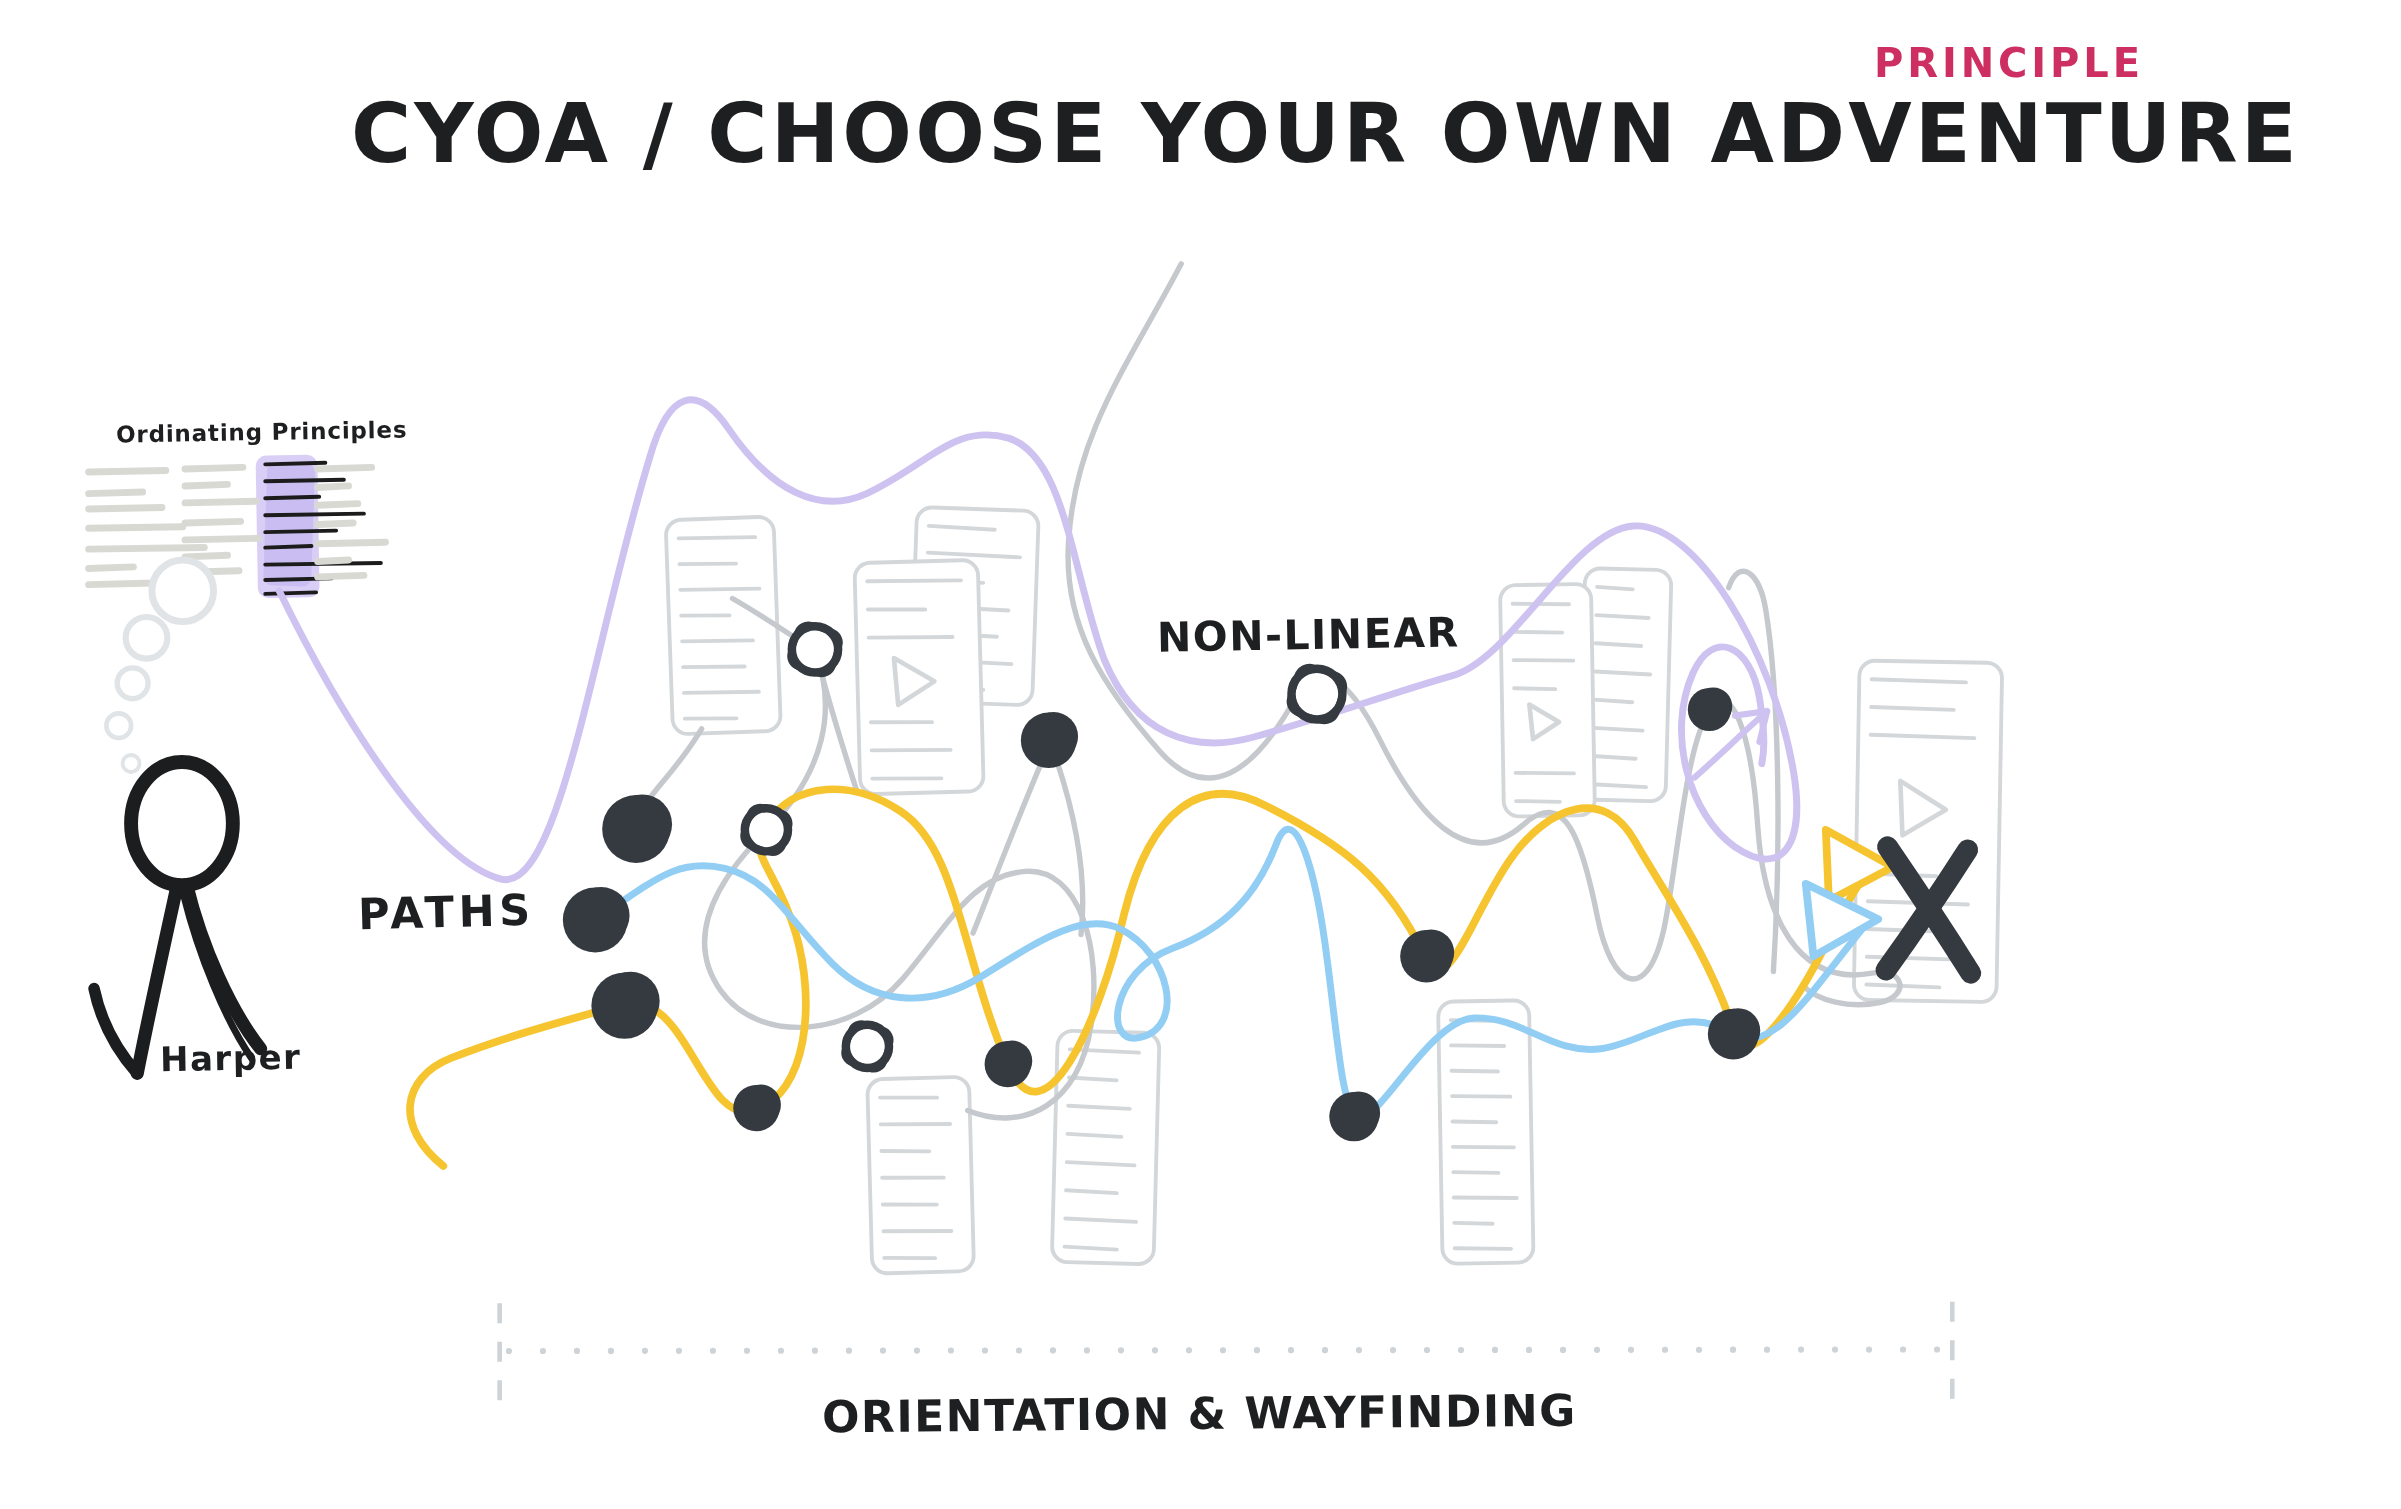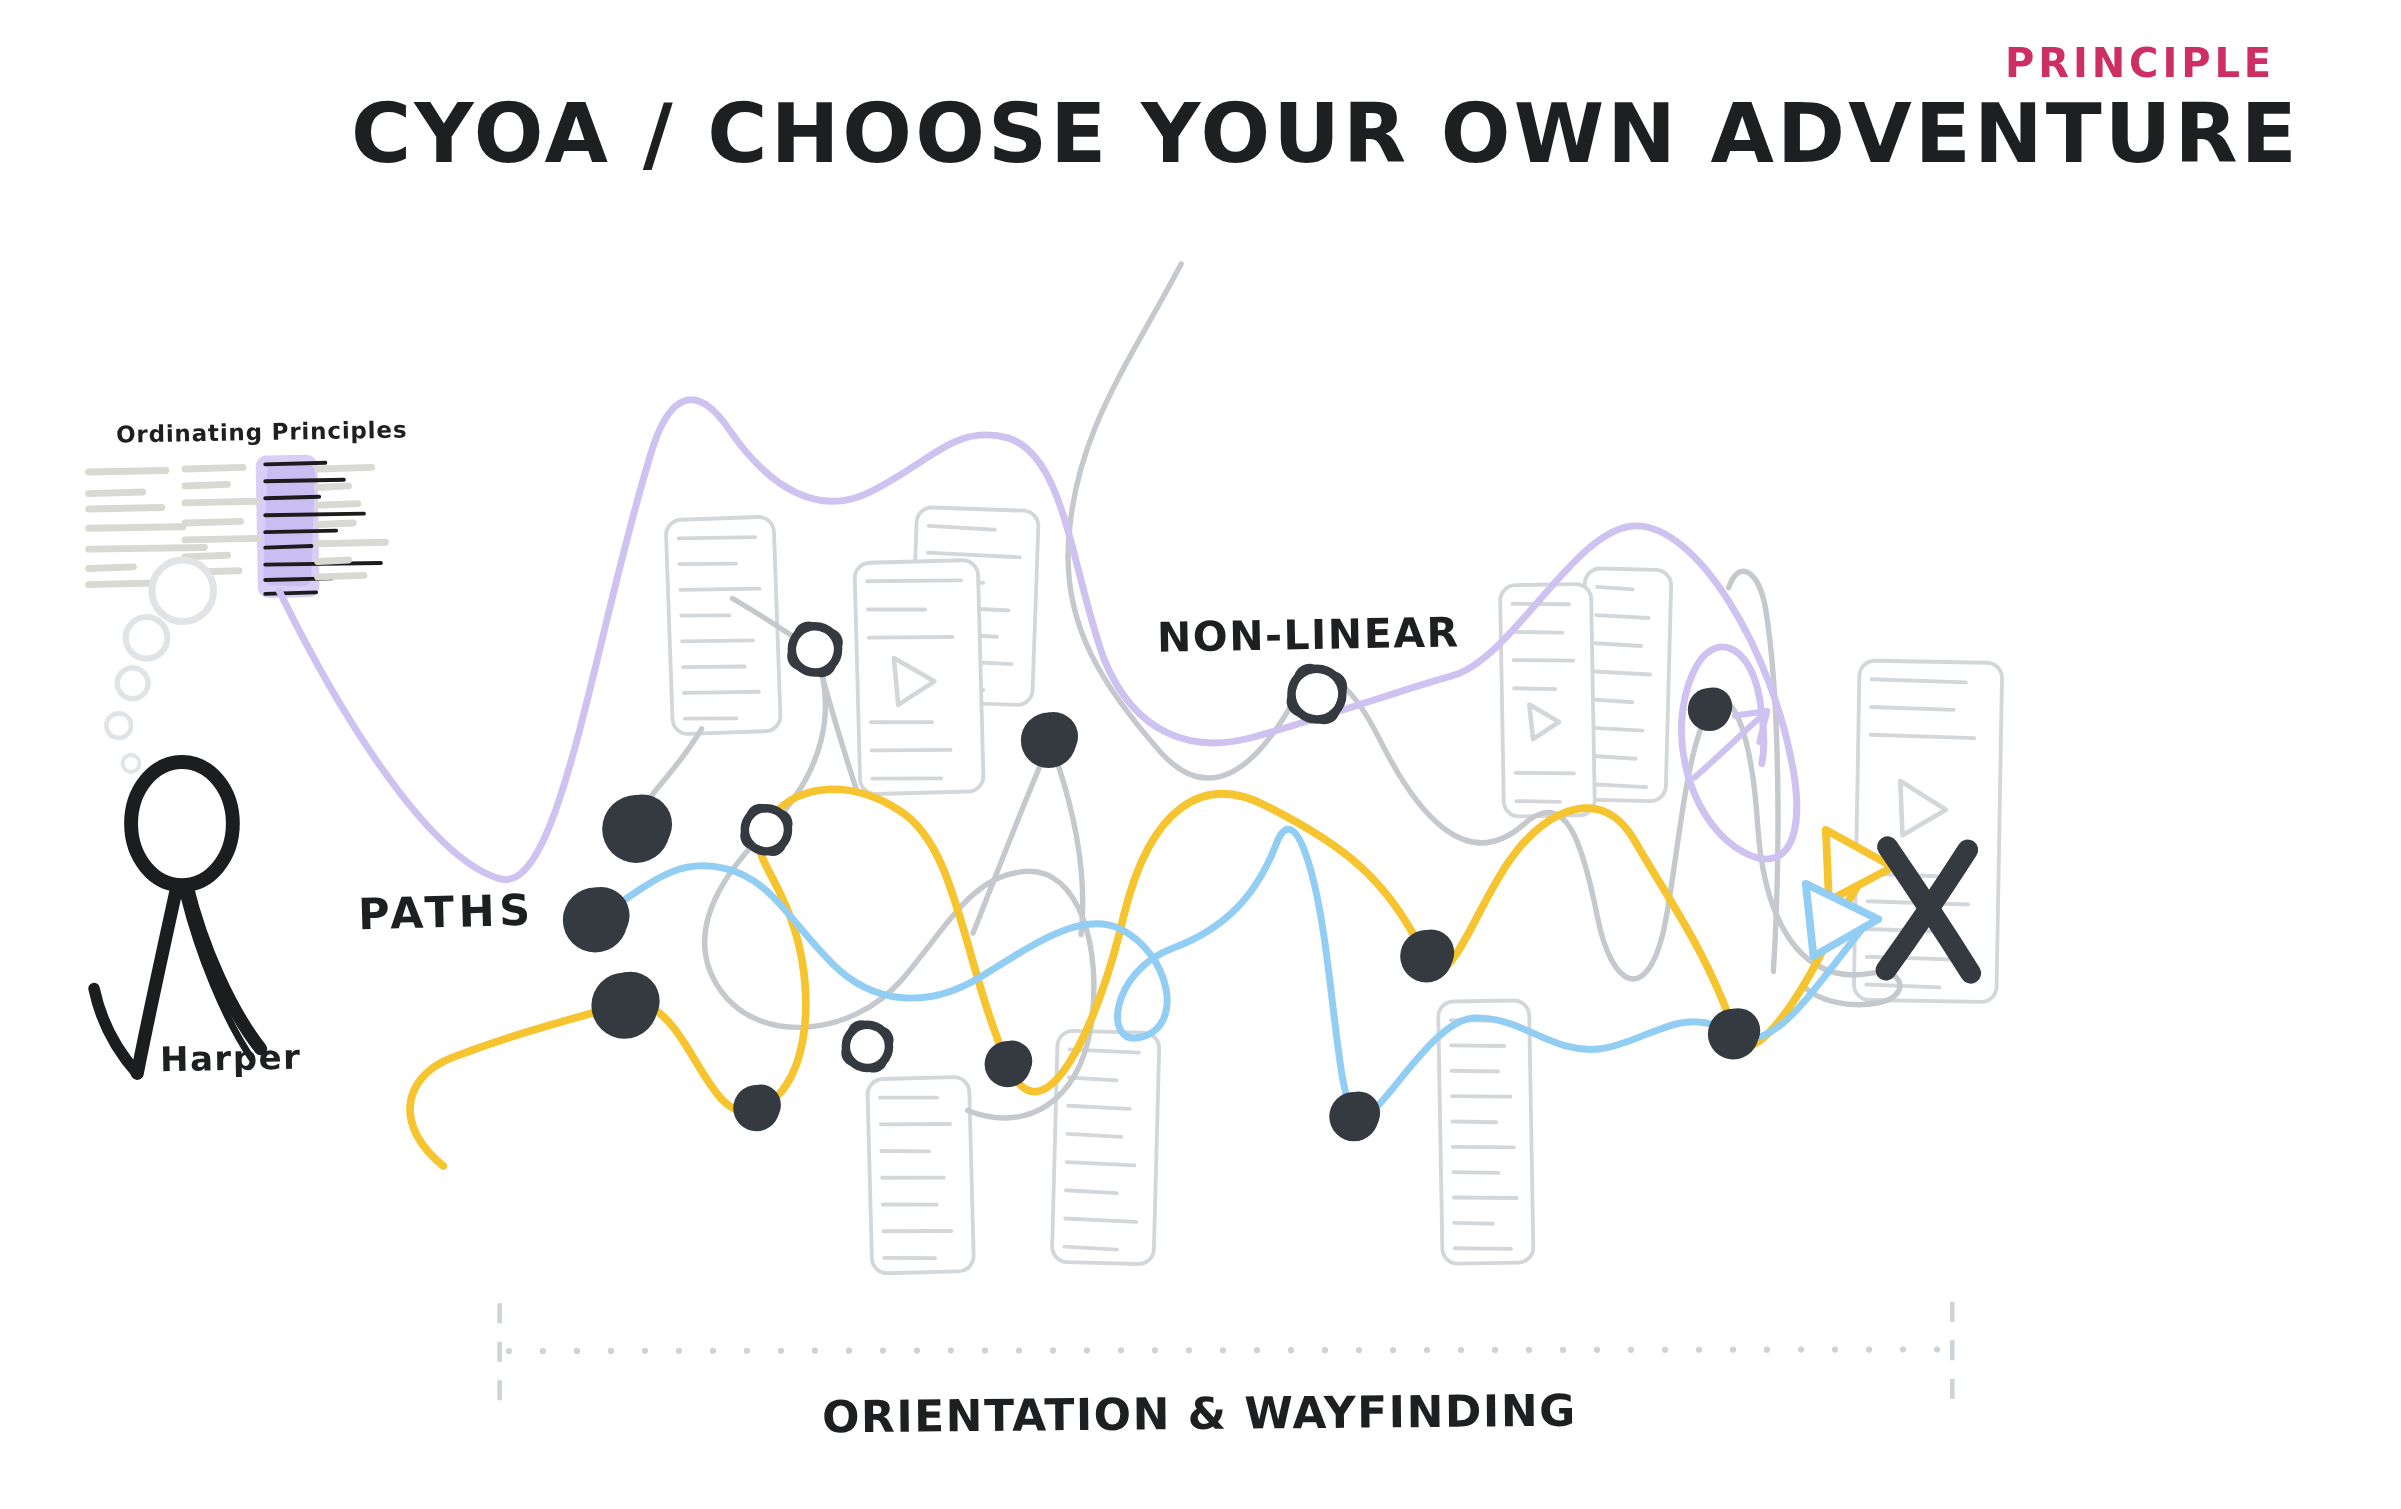--- a/index.html
+++ b/index.html
@@ -1,21 +1,21 @@
 <!DOCTYPE html>
 <html style="font-size:12.3px"><head>
 <meta charset="utf-8">
 <style>
   html,body{margin:0;padding:0;background:#ffffff;}
   #canvas{position:relative;width:2401px;height:1510px;background:#ffffff;overflow:hidden;
           font-family:"DejaVu Sans","Liberation Sans",sans-serif;}
   #sketch{position:absolute;left:0;top:0;}
   .lbl{position:absolute;color:#1e1f21;font-weight:bold;white-space:nowrap;}
   .title{left:351px;top:86px;width:1943px;text-align:left;font-size:82px;letter-spacing:3.1px;}
-  .badge{left:1874px;top:40px;width:401px;text-align:right;font-size:40px;letter-spacing:3.9px;color:#ce2f63;}
+  .badge{left:1874px;top:40px;width:401px;text-align:left;font-size:40px;letter-spacing:3.9px;color:#ce2f63;}
   .note-title{left:116px;top:419px;font-size:23px;letter-spacing:0.8px;transform:rotate(-1deg);}
   .harper{left:160px;top:1038px;font-size:34px;letter-spacing:1.5px;transform:rotate(-1deg);}
   .paths{left:358px;top:887px;font-size:43px;letter-spacing:4.6px;transform:rotate(-1.5deg);}
   .nonlinear{left:1157px;top:611px;font-size:41px;letter-spacing:1.5px;transform:rotate(-1deg);}
   .gates{left:1834px;top:1005px;font-size:37px;letter-spacing:1.5px;}
   .orientation{left:822px;top:1388px;font-size:44px;letter-spacing:1.5px;transform:rotate(-0.5deg);}
 </style>
 </head>
 <body>
 

